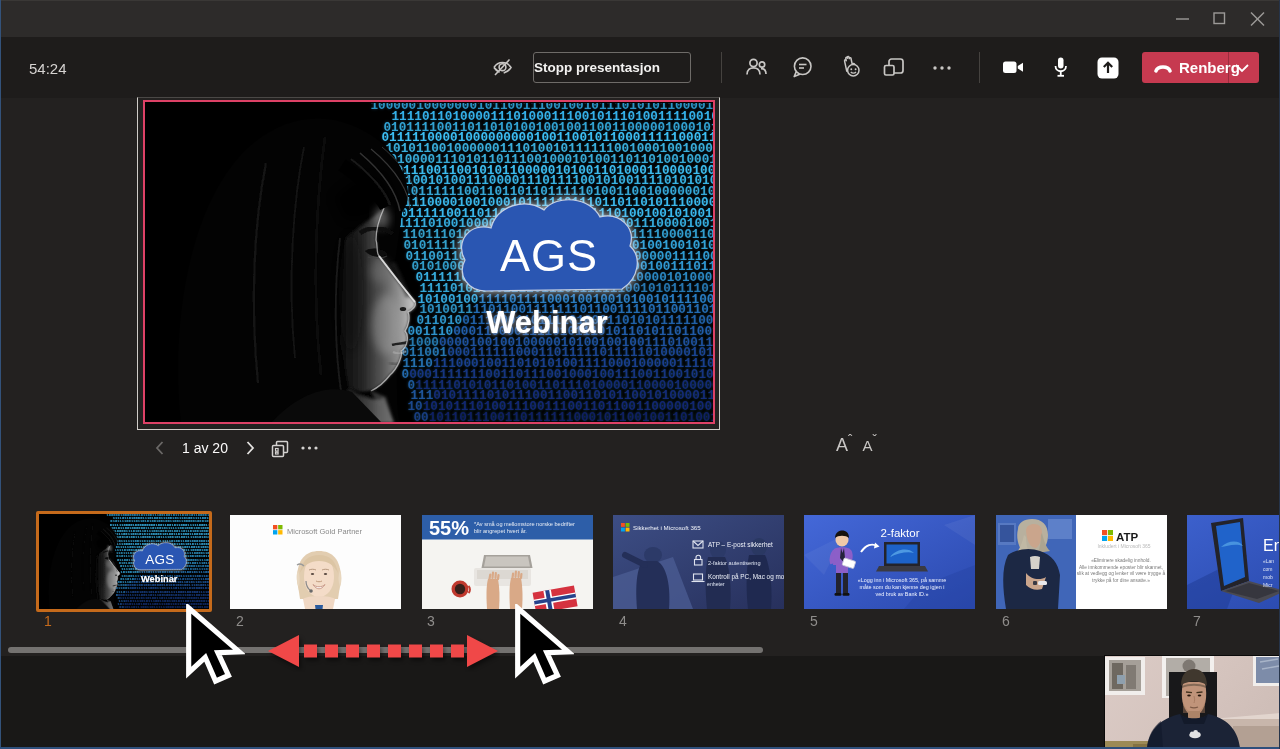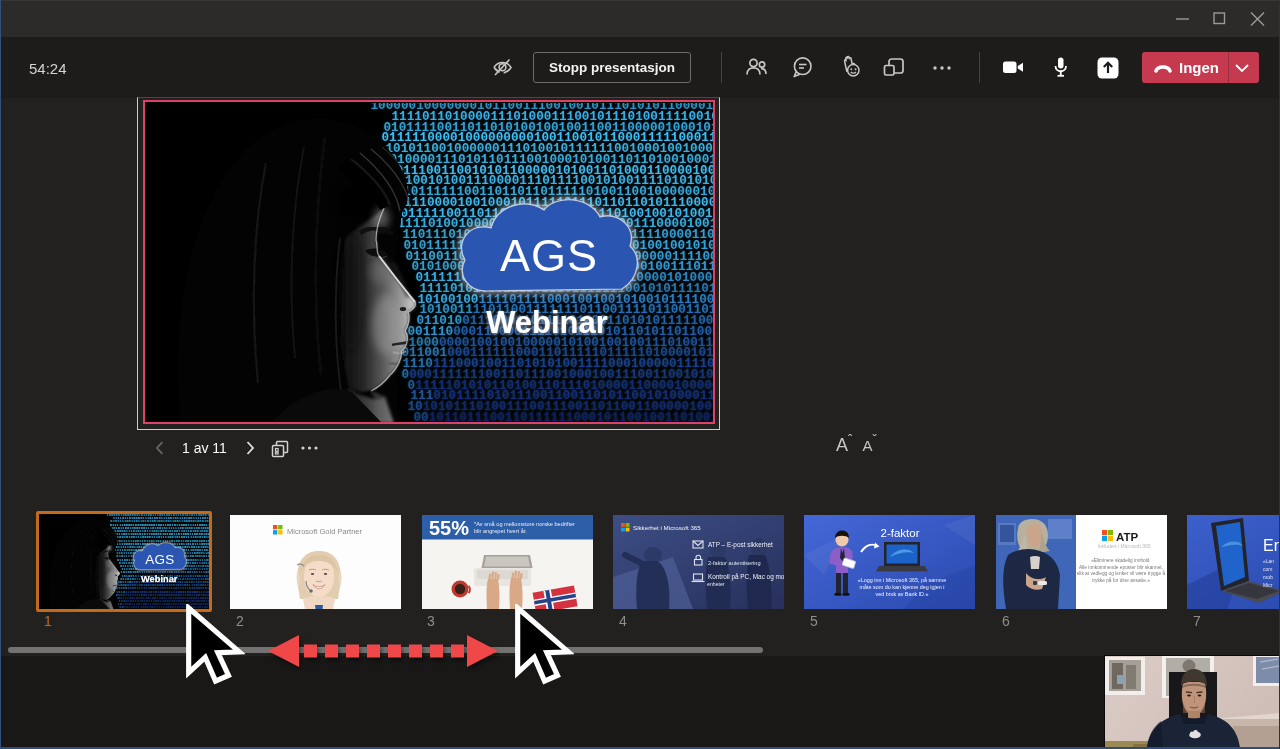--- a/index.html
+++ b/index.html
@@ -3,21 +3,21 @@
 <style>
 *{margin:0;padding:0;box-sizing:border-box}
 html,body{width:1280px;height:749px;overflow:hidden;background:#232120;font-family:"Liberation Sans",sans-serif}
 .ab{position:absolute}
 #page{position:relative;width:1280px;height:749px;background:#232120;overflow:hidden}
 #titlebar{position:absolute;left:0;top:0;width:1280px;height:37px;background:#2d2b2a;border-top:1px solid #3a3836}
 #titletext{position:absolute;top:0;left:0;width:1280px;height:37px;line-height:38px;text-align:center;color:#a39f9c;font-size:13.5px}
 #toolbar{position:absolute;left:0;top:37px;width:1280px;height:61px;background:#1e1c1b}
 #timer{position:absolute;left:29px;top:60px;color:#d6d3d1;font-size:15px}
 .sep{position:absolute;top:52px;width:1px;height:31px;background:#45423f}
-#stopbtn{position:absolute;left:533px;top:52px;width:158px;height:31px;border:1px solid #6e6b68;border-radius:3px;color:#f3f2f1;font-size:13.5px;font-weight:bold;text-align:center;line-height:29px}
+#stopbtn{position:absolute;left:533px;top:52px;width:158px;height:31px;border:1px solid #6e6b68;border-radius:3px;color:#f3f2f1;font-size:13.5px;font-weight:bold;line-height:29px}
 #forlat{position:absolute;left:1142px;top:52px;width:117px;height:31px;background:#c63a50;border-radius:3px}
 #forlat .txt{position:absolute;left:37px;top:0;height:31px;line-height:31px;color:#fff;font-size:15px;font-weight:bold}
 #forlat .div{position:absolute;left:86px;top:0;width:1px;height:31px;background:rgba(0,0,0,0.22)}
 .brow{position:absolute;font-family:"Liberation Mono",monospace;font-weight:bold;font-size:12.7px;line-height:12.7px;letter-spacing:0;white-space:nowrap;text-shadow:0 0 3px rgba(70,190,255,0.3)}
 .slc{position:absolute;left:0;top:0;width:567px;height:320px;background:#000;overflow:hidden}
 .slsvg{position:absolute;left:0;top:0}
 #stage-frame{position:absolute;left:137px;top:97px;width:583px;height:333px;border:1px solid #cfccc8;border-top-color:#4a4846}
 #slide-red{position:absolute;left:143px;top:100px;width:572px;height:324px;border:2.5px solid #dd4166;background:#000}
 #notes{position:absolute;left:843px;top:133px;color:#aeaba7;font-size:27px}
 #thumbs .num{position:absolute;top:613px;color:#8f8d8b;font-size:14px}
@@ -98,21 +98,21 @@
 </svg>
 <svg class="ab" style="left:1096px;top:56px" width="25" height="25" viewBox="0 0 25 25">
 <rect x="1.5" y="1.5" width="21" height="21" rx="4.5" fill="#fff"></rect>
 <line x1="12" y1="17" x2="12" y2="7.5" stroke="#1e1c1b" stroke-width="2.2"></line>
 <path d="M7.8,11 L12,6.8 L16.2,11" stroke="#1e1c1b" stroke-width="2.2" fill="none"></path>
 </svg>
 <div id="forlat">
 <svg class="ab" style="left:11px;top:7px" width="20" height="17" viewBox="0 0 20 17">
 <path d="M3,11.8 C5,6.8 15,6.8 17,11.8" stroke="#fff" stroke-width="3.6" fill="none" stroke-linecap="round"></path>
 </svg>
-<div class="txt">Ingen</div>
+<div class="txt">Renberg</div>
 <div class="div"></div>
 <svg class="ab" style="left:92px;top:11px" width="16" height="10" viewBox="0 0 16 10">
 <path d="M2,2 L8,8 L14,2" stroke="#fff" stroke-width="1.8" fill="none"></path>
 </svg>
 </div>
 
 <div id="stage-frame"></div>
 <div id="slide-red"></div>
 <div class="ab" style="left:145.5px;top:102.5px;width:567px;height:319px;overflow:hidden">
 <div class="slc">
@@ -221,21 +221,21 @@
 <g filter="url(#wgl)">
 <text x="401" y="230" font-family="Liberation Sans, sans-serif" font-size="31" font-weight="bold" fill="#ffffff" text-anchor="middle">Webinar</text>
 </g>
 </svg>
 </div>
 </div>
 
 <svg class="ab" style="left:151px;top:439px" width="18" height="18" viewBox="0 0 18 18">
 <path d="M11.5,3 L6,9 L11.5,15" stroke="#6b6967" stroke-width="1.8" fill="none"></path>
 </svg>
-<div class="ab" style="left:182px;top:440px;color:#fbfafa;font-size:14px">1 av 11</div>
+<div class="ab" style="left:182px;top:440px;color:#fbfafa;font-size:14px">1 av 20</div>
 <svg class="ab" style="left:241px;top:439px" width="18" height="18" viewBox="0 0 18 18">
 <path d="M6.5,3 L12,9 L6.5,15" stroke="#e4e2e0" stroke-width="1.8" fill="none"></path>
 </svg>
 <svg class="ab" style="left:269px;top:438px" width="22" height="22" viewBox="0 0 22 22">
 <g stroke="#d4d2d0" stroke-width="1.5" fill="none">
 <rect x="7.5" y="3.5" width="11" height="11" rx="1"></rect>
 <rect x="3.5" y="7.5" width="11" height="11" rx="1" fill="#232120"></rect>
 <rect x="6.5" y="10.5" width="2.6" height="2.6" stroke-width="1.2"></rect>
 <rect x="6.5" y="14.2" width="2.6" height="1.8" stroke-width="1.2"></rect>
 </g>

